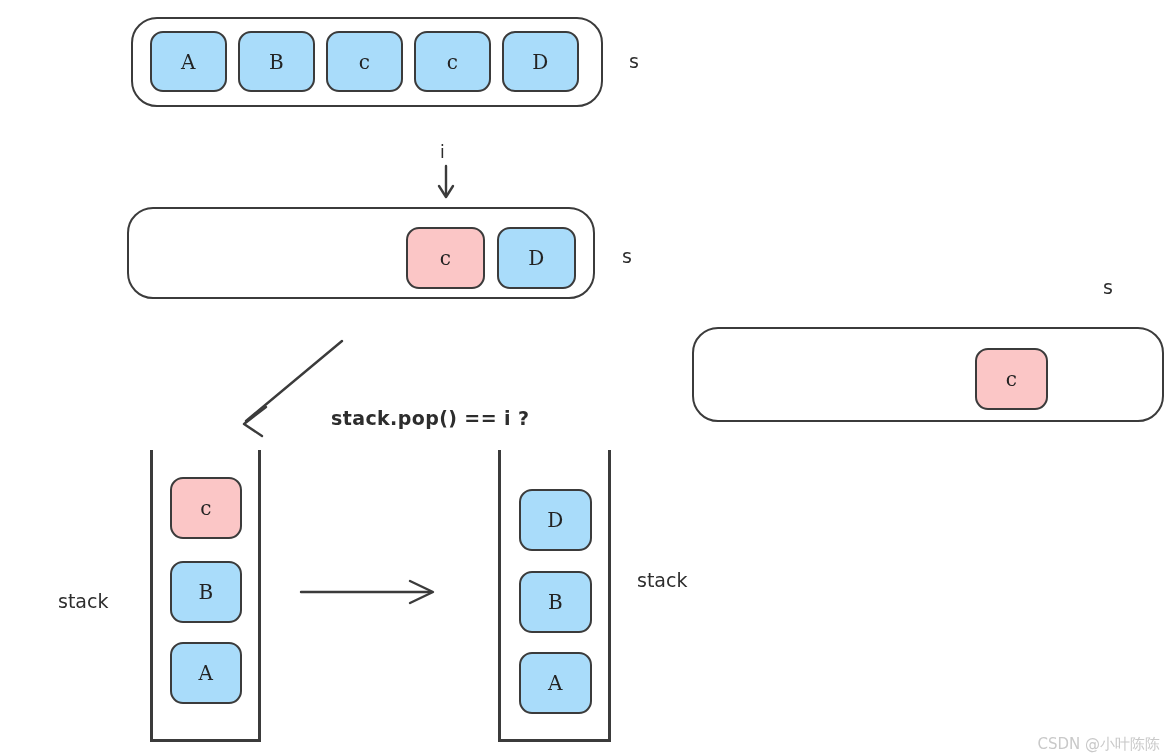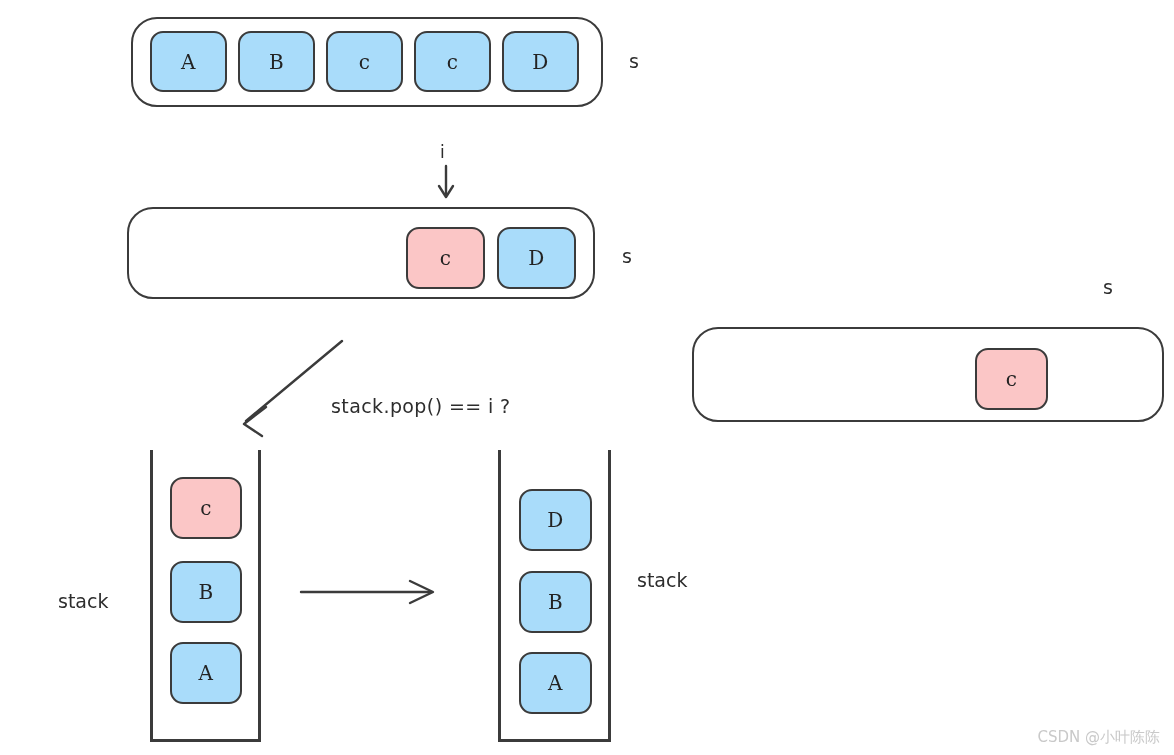--- a/index.html
+++ b/index.html
@@ -78,21 +78,21 @@
     left: 0; top: 0;
     width: 1174px;
     height: 755px;
     pointer-events: none;
   }
 
   
   .watermark {
     position: absolute;
     right: 14px;
-    bottom: 8px;
+    bottom: 1px;
     font-family: "DejaVu Sans", sans-serif;
     font-size: 15px;
     color: #c9c9c9;
     white-space: nowrap;
   }
 </style>
 </head>
 <body>
 
 <div class="canvas">
@@ -128,21 +128,21 @@
   </div>
   <div class="label" style="left:622px; top:245px;">s</div>
 
   <div class="strip" style="left:692px; top:327px; width:472px; height:95px;">
   </div>
   <div class="cell pink" style="left:975px; top:348px; width:73px; height:62px;">
     <span>c</span>
   </div>
   <div class="label" style="left:1103px; top:276px;">s</div>
 
-  <div class="label expr" style="left:331px; top:395px;">stack.pop() == i ?</div>
+  <div class="label expr" style="left:331px; top:407px;font-weight:bold;">stack.pop() == i ?</div>
 
   <div class="stackbox" style="left:150px; top:450px; width:111px; height:292px;">
   </div>
   <div class="cell pink" style="left:170px; top:477px; width:72px; height:62px;">
     <span>c</span>
   </div>
   <div class="cell blue" style="left:170px; top:561px; width:72px; height:62px;">
     <span>B</span>
   </div>
   <div class="cell blue" style="left:170px; top:642px; width:72px; height:62px;">

